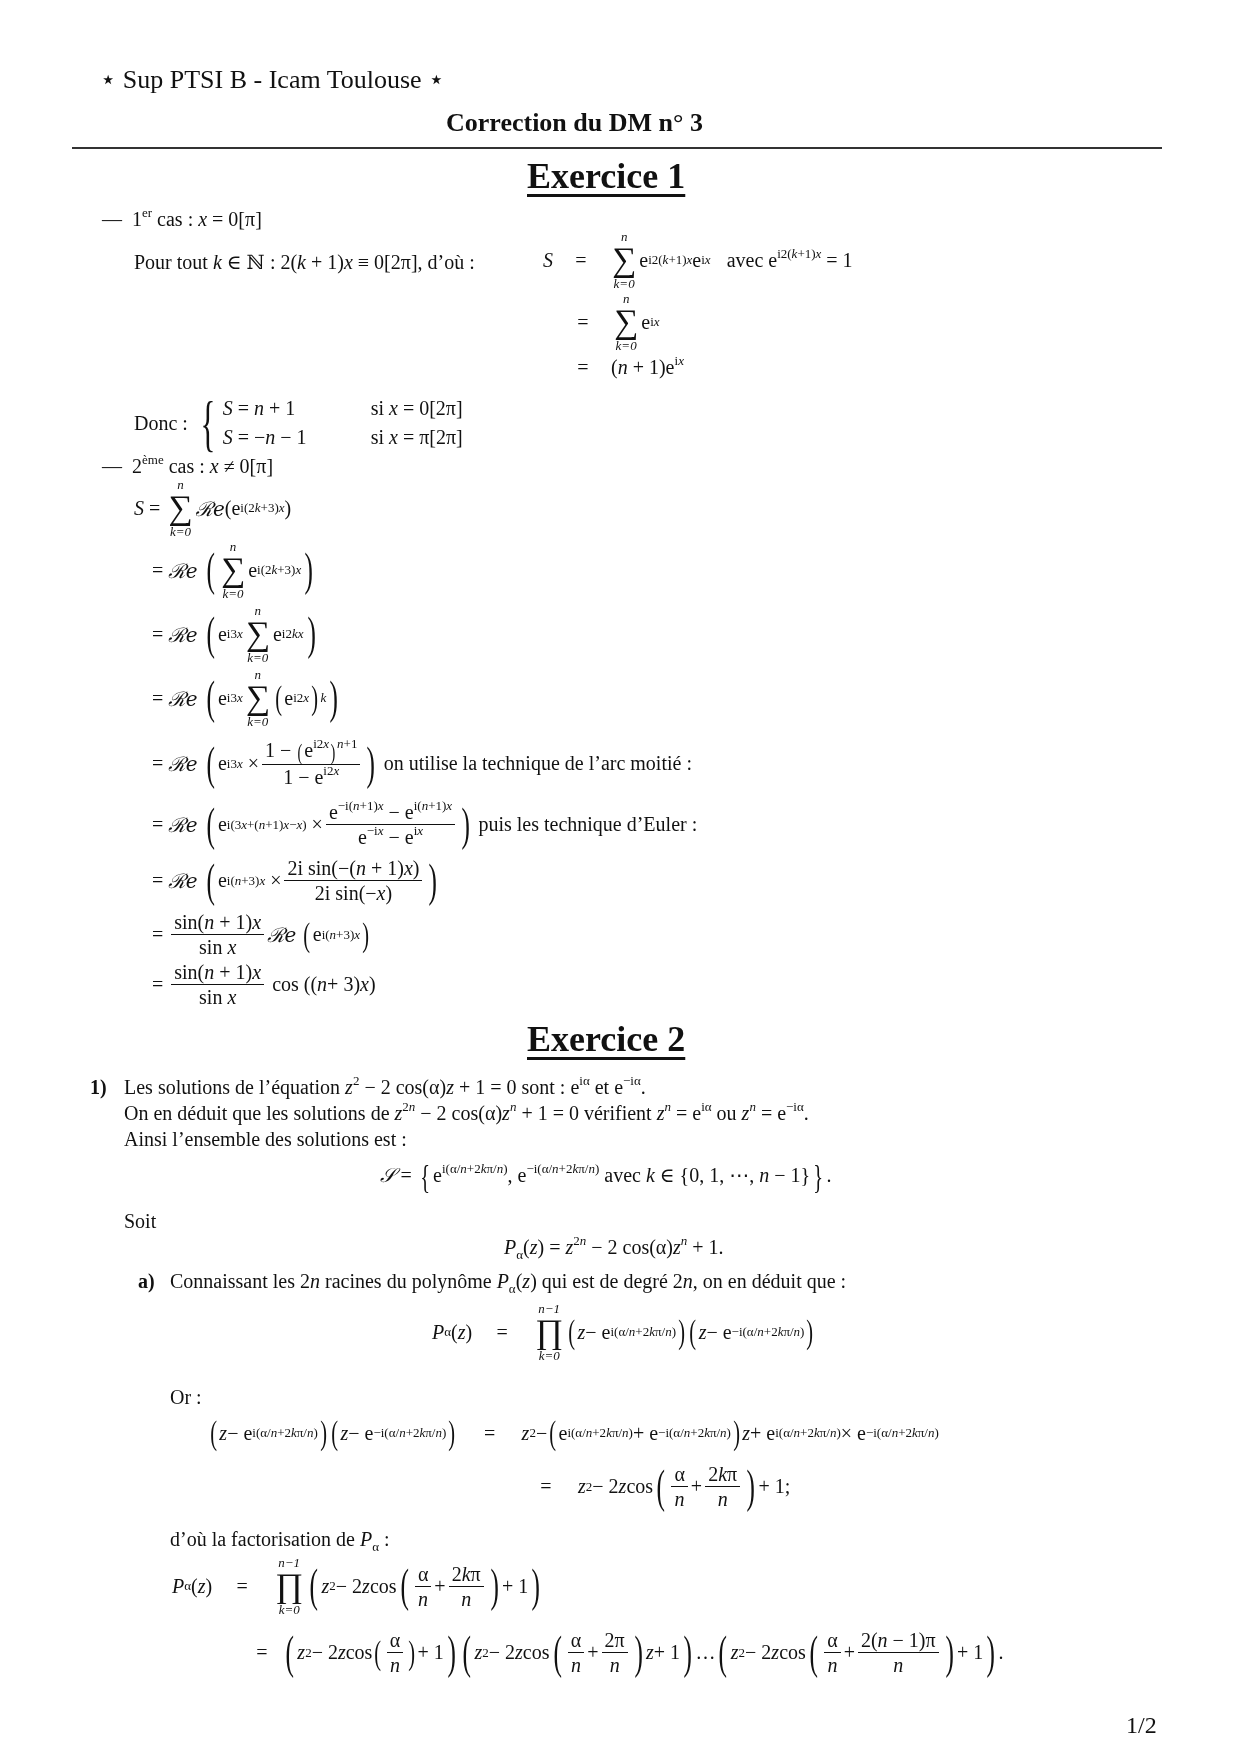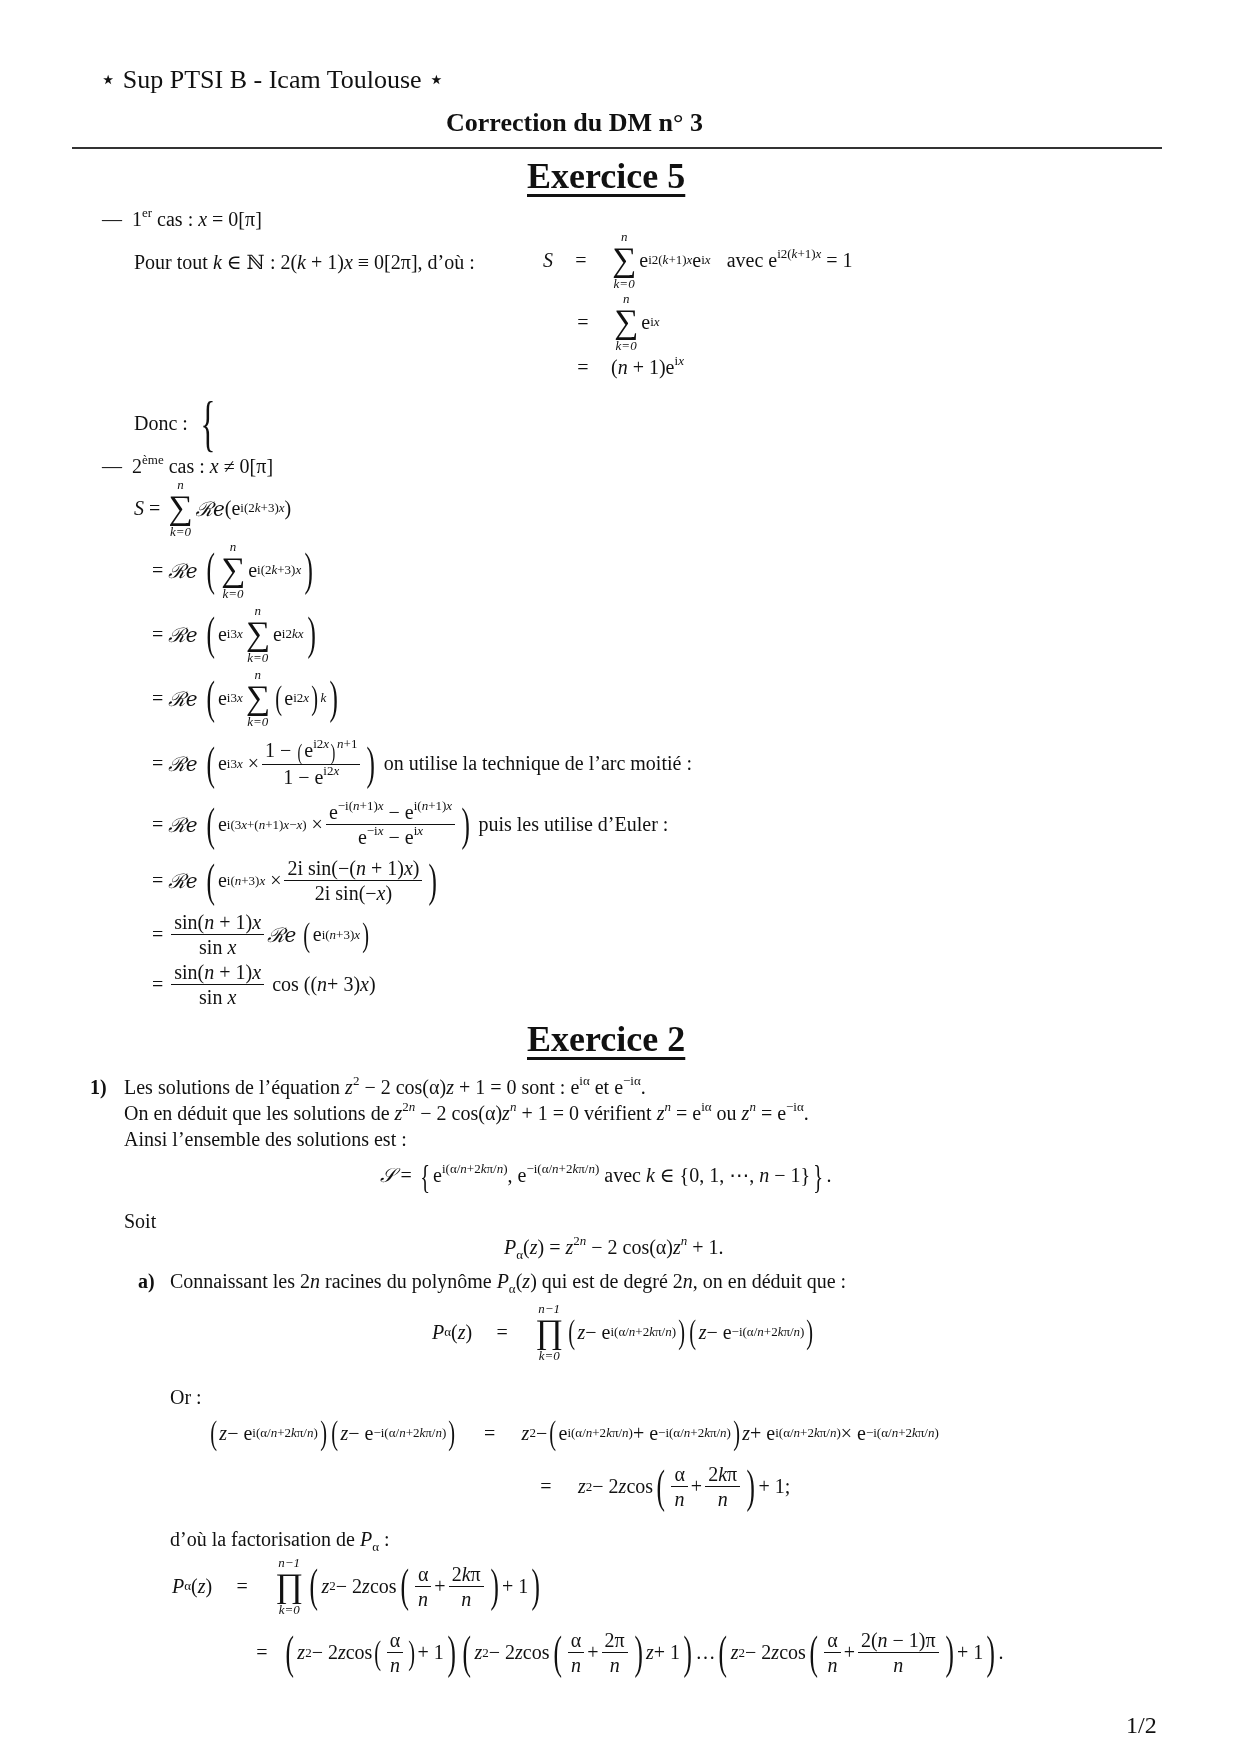--- a/index.html
+++ b/index.html
@@ -29,21 +29,21 @@
   .eqcol { display:inline-block; width:40px; text-align:center; }
   .page { font-size:24px; }
 </style>
 </head>
 <body>
 
 <div class="abs hdr serif" style="left:100px;top:64px;">⋆ Sup PTSI B - Icam Toulouse ⋆</div>
 <div class="abs title serif" style="left:446px;top:108px;">Correction du DM n° 3</div>
 <div class="rule" style="top:147px;"></div>
 
-<div class="abs ex serif" style="left:527px;top:155px;">Exercice 5</div>
+<div class="abs ex serif" style="left:527px;top:155px;">Exercice 1</div>
 
 <div class="abs t serif" style="left:102px;top:208px;">—&nbsp;&nbsp;1<sup>er</sup> cas : <i class="v">x</i> = 0[π]</div>
 
 <div class="abs t serif" style="left:134px;top:250px;">Pour tout <i class="v">k</i> ∈ ℕ : 2(<i class="v">k</i> + 1)<i class="v">x</i> ≡ 0[2π], d’où :</div>
 
 <div class="abs t serif" style="left:543px;top:230px;">
   <div class="row"><i class="v">S</i><span class="eqcol" style="width:56px">=</span>
     <span class="sum">
         <span class="lim">n</span>
         <span class="op">∑</span>
@@ -59,20 +59,24 @@
         <span class="lim">n</span>
         <span class="op">∑</span>
         <span class="lim">k=0</span>
       </span>e<sup>i<i>x</i></sup>
   </div>
 </div>
 <div class="abs t serif" style="left:555px;top:356px;"><span class="eqcol" style="width:56px">=</span>(<i class="v">n</i> + 1)e<sup>i<i>x</i></sup></div>
 
 <div class="abs t serif" style="left:134px;top:392px;">
   <div class="row"><span>Donc :</span>&nbsp;<span class="brace">{</span>
+    <div style="display:inline-flex;flex-direction:column;gap:6px;">
+      <div><span style="display:inline-block;width:148px"><i>S</i> = <i>n</i> + 1</span>si <i>x</i> = 0[2π]</div>
+      <div><span style="display:inline-block;width:148px"><i>S</i> = −<i>n</i> − 1</span>si <i>x</i> = π[2π]</div>
+    </div>
   </div>
 </div>
 
 <div class="abs t serif" style="left:102px;top:455px;">—&nbsp;&nbsp;2<sup>ème</sup> cas : <i class="v">x</i> ≠ 0[π]</div>
 
 <div class="abs t serif" style="left:134px;top:478px;">
   <div class="row"><i>S</i>&nbsp;=&nbsp;<span class="sum">
         <span class="lim">n</span>
         <span class="op">∑</span>
         <span class="lim">k=0</span>
@@ -107,21 +111,21 @@
         <span class="den">1 − e<sup>i2<i>x</i></sup></span>
       </span><span class="bp">)</span>
     &nbsp;<span>on utilise la technique de l’arc moitié :</span></div>
 </div>
 <div class="abs t serif" style="left:152px;top:800px;">
   <div class="row">=&nbsp;<span class="cal">ℛe</span>&nbsp;<span class="bp">(</span>e<sup>i(3<i>x</i>+(<i>n</i>+1)<i>x</i>−<i>x</i>)</sup>&nbsp;×
     <span class="frac">
         <span class="num">e<sup>−i(<i>n</i>+1)<i>x</i></sup> − e<sup>i(<i>n</i>+1)<i>x</i></sup></span>
         <span class="den">e<sup>−i<i>x</i></sup> − e<sup>i<i>x</i></sup></span>
       </span><span class="bp">)</span>
-    &nbsp;<span>puis les utilise d’Euler :</span></div>
+    &nbsp;<span>puis les technique d’Euler :</span></div>
 </div>
 <div class="abs t serif" style="left:152px;top:856px;">
   <div class="row">=&nbsp;<span class="cal">ℛe</span>&nbsp;<span class="bp">(</span>e<sup>i(<i>n</i>+3)<i>x</i></sup>&nbsp;×
     <span class="frac">
         <span class="num">2i sin(−(<i>n</i> + 1)<i>x</i>)</span>
         <span class="den">2i sin(−<i>x</i>)</span>
       </span><span class="bp">)</span></div>
 </div>
 <div class="abs t serif" style="left:152px;top:910px;">
   <div class="row">=&nbsp;<span class="frac">

